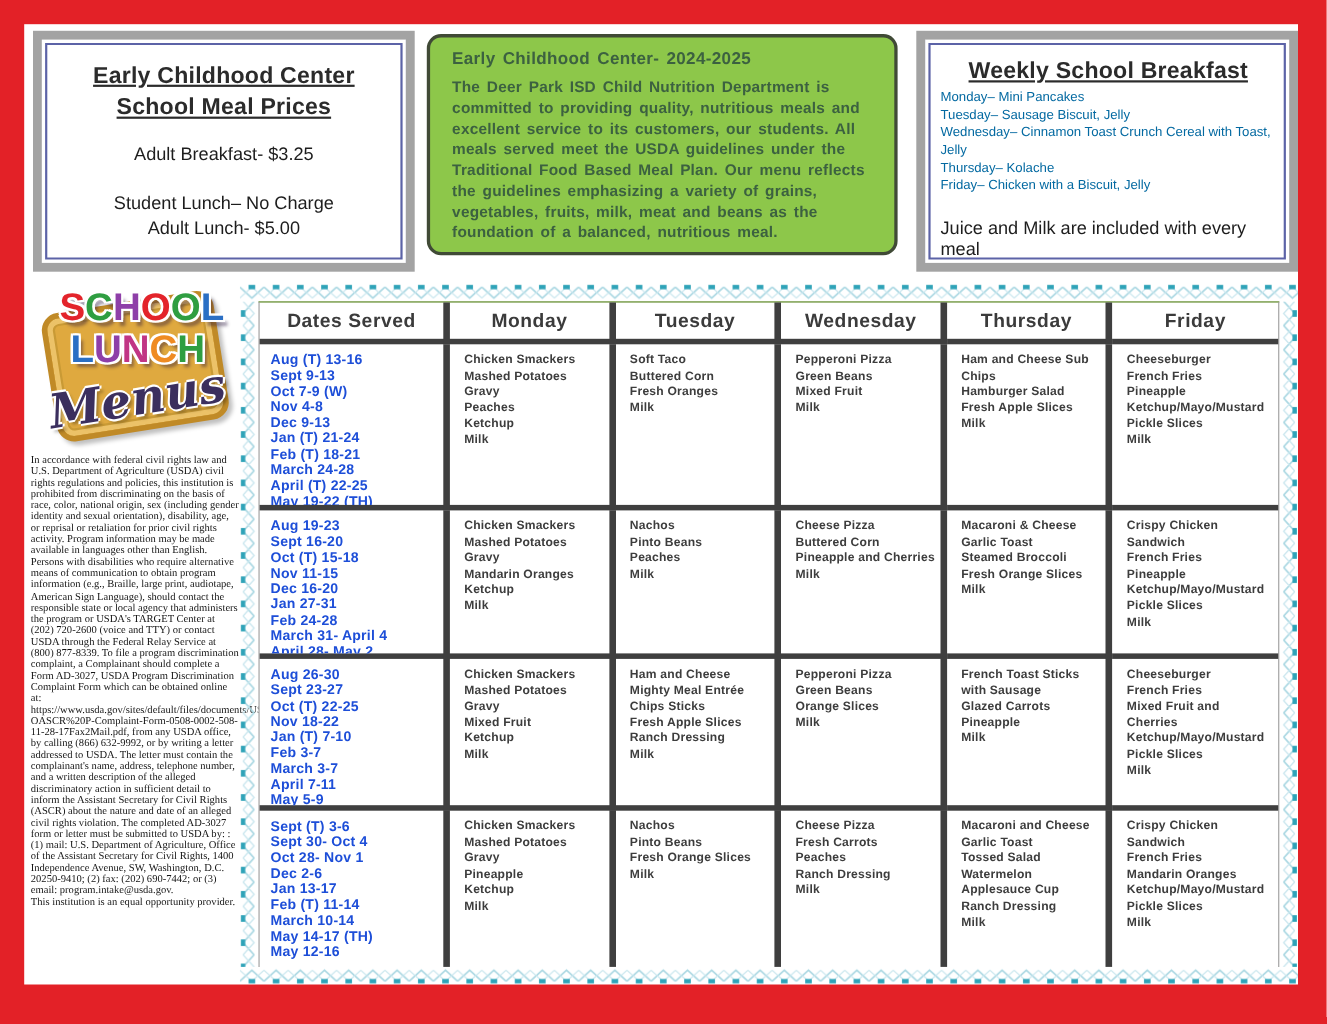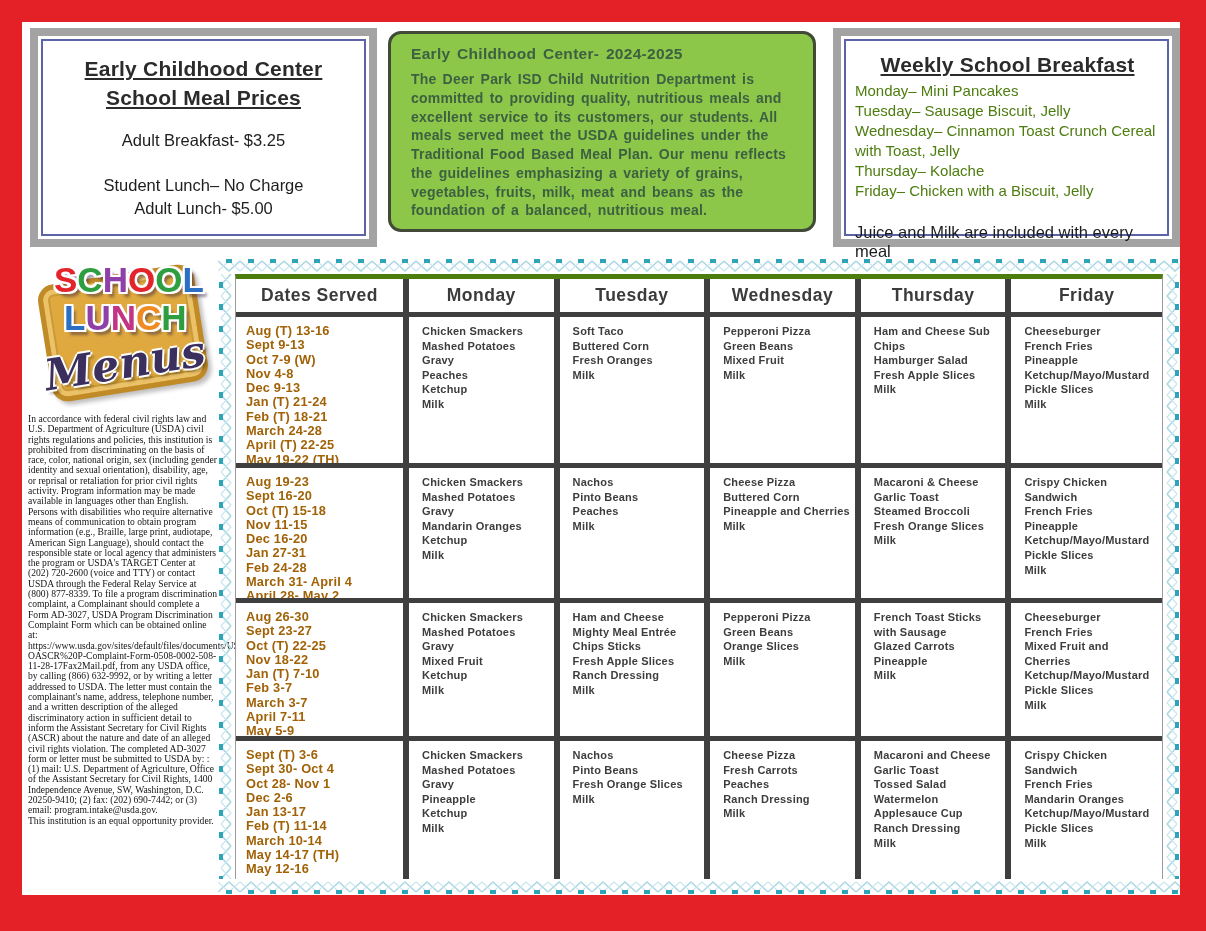--- a/index.html
+++ b/index.html
@@ -13,21 +13,21 @@
   .price-box { left:8px; top:6px; width:347px; height:219px; text-align:center; padding-top:18px; }
   .box-title { font-size:21px; font-weight:bold; text-decoration:underline; color:#2b2b2b; line-height:1.4; letter-spacing:.2px; }
   .price-lines { margin-top:16px; font-size:16.5px; color:#1d1d1d; line-height:1.38; }
   .green-box { position:absolute; left:366px; top:9px; width:428px; height:201px; background:#8dc74a;
     border:3px solid #404a36; border-radius:13px; padding:11px 20px 8px; text-align:left;
     color:#3c6140; font-weight:bold; }
   .green-title { font-size:15.5px; margin-bottom:7px; letter-spacing:.3px; word-spacing:2px; }
   .green-body { font-size:14px; line-height:1.34; letter-spacing:.2px; word-spacing:2px; }
   .breakfast-box { left:811px; top:6px; width:347px; height:219px; padding:14px 12px 0 14px; }
   .breakfast-box .box-title { text-align:center; margin-bottom:2px; }
-  .bk-lines { font-size:15px; color:#4d7c0f; line-height:1.33; }
+  .bk-lines { font-size:12px; color:#0369a1; line-height:1.33; }
   .bk-note { font-size:16.5px; color:#1d1d1d; margin-top:22px; }
 
   
   .logo { position:absolute; left:6px; top:238px; width:192px; height:152px; }
   .tray { position:absolute; left:16px; top:14px; width:158px; height:118px; background:#dfa93f;
     border:5px solid #c08a27; border-radius:16px; transform:rotate(-9deg);
     box-shadow: inset 0 0 0 5px #ecc268, inset 0 0 0 7px #c99a35, 3px 4px 4px rgba(0,0,0,.25); }
   .logo-word { position:absolute; font-weight:900; font-size:35px; letter-spacing:0px; white-space:nowrap;
     text-shadow:-2px 0 0 #fff,2px 0 0 #fff,0 -2px 0 #fff,0 2px 0 #fff,-2px -2px 0 #fff,2px 2px 0 #fff,-2px 2px 0 #fff,2px -2px 0 #fff,4px 5px 3px rgba(40,20,60,.45); }
   .logo-school { left:26px; top:0px; }
@@ -42,28 +42,28 @@
   .legal p + p { margin-top:0; }
 
   
   .menu-area { position:absolute; left:196px; top:236px; width:962px; height:637px; }
   .zz { position:absolute; }
   .zz-top { left:0; top:0; width:100%; height:16px; }
   .zz-bottom { left:0; bottom:0; width:100%; height:16px; }
   .zz-left { left:0; top:16px; bottom:16px; width:17px; height:605px; }
   .zz-right { right:0; top:16px; bottom:16px; width:17px; height:605px; }
   .menu-table { position:absolute; left:17px; right:17px; top:16px; bottom:16px; background:#fff;
-    border-top:5px solid #4d7c0f; border-left:1px solid #9a9a9a; border-right:1px solid #9a9a9a;
+    border-top:1px solid #4d7c0f; border-left:1px solid #9a9a9a; border-right:1px solid #9a9a9a;
     display:grid; grid-template-columns:173px 1fr 1fr 1fr 1fr 1fr; grid-template-rows:38px 151px 135px 138px 1fr; }
   .cell { border-right:6px solid #3f3f3f; overflow:hidden; }
   .cell.last-col { border-right:none; }
   .cell.hr { border-bottom:5px solid #3f3f3f; }
   .hcell { display:flex; align-items:center; justify-content:center; font-size:17.5px; font-weight:bold;
     color:#3b3b3b; letter-spacing:.5px; }
-  .dates { padding:7px 8px 0 10px; font-size:12.8px; font-weight:bold; color:#a16207; line-height:14.3px; letter-spacing:.2px; }
+  .dates { padding:7px 8px 0 10px; font-size:12.8px; font-weight:bold; color:#1d4ed8; line-height:14.3px; letter-spacing:.2px; }
   .items { padding:7px 4px 0 13px; font-size:11px; font-weight:600; color:#3d3d3d; line-height:14.6px; letter-spacing:.2px; }
 </style>
 </head>
 <body>
 
 <div class="page">
   <div class="inner">
 
     <div class="frame-box price-box">
       <div class="box-title">

